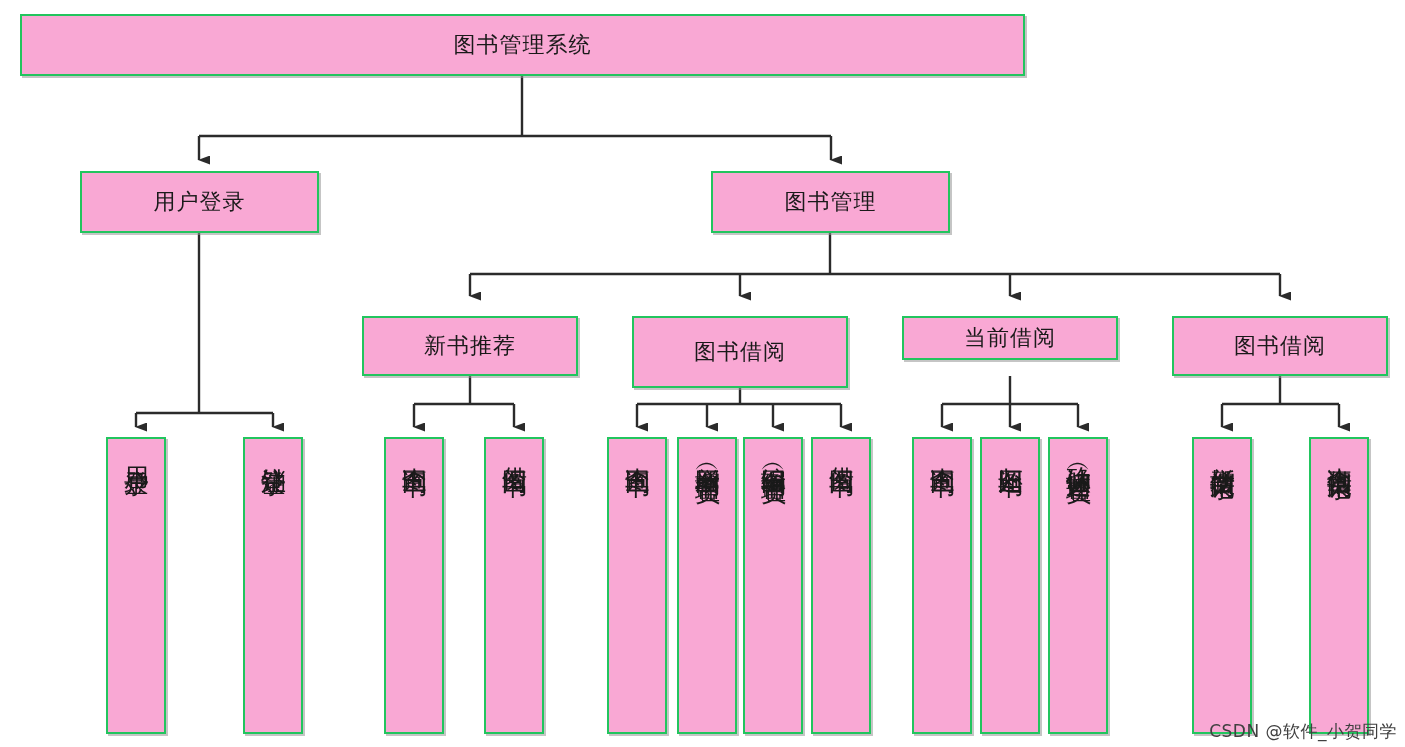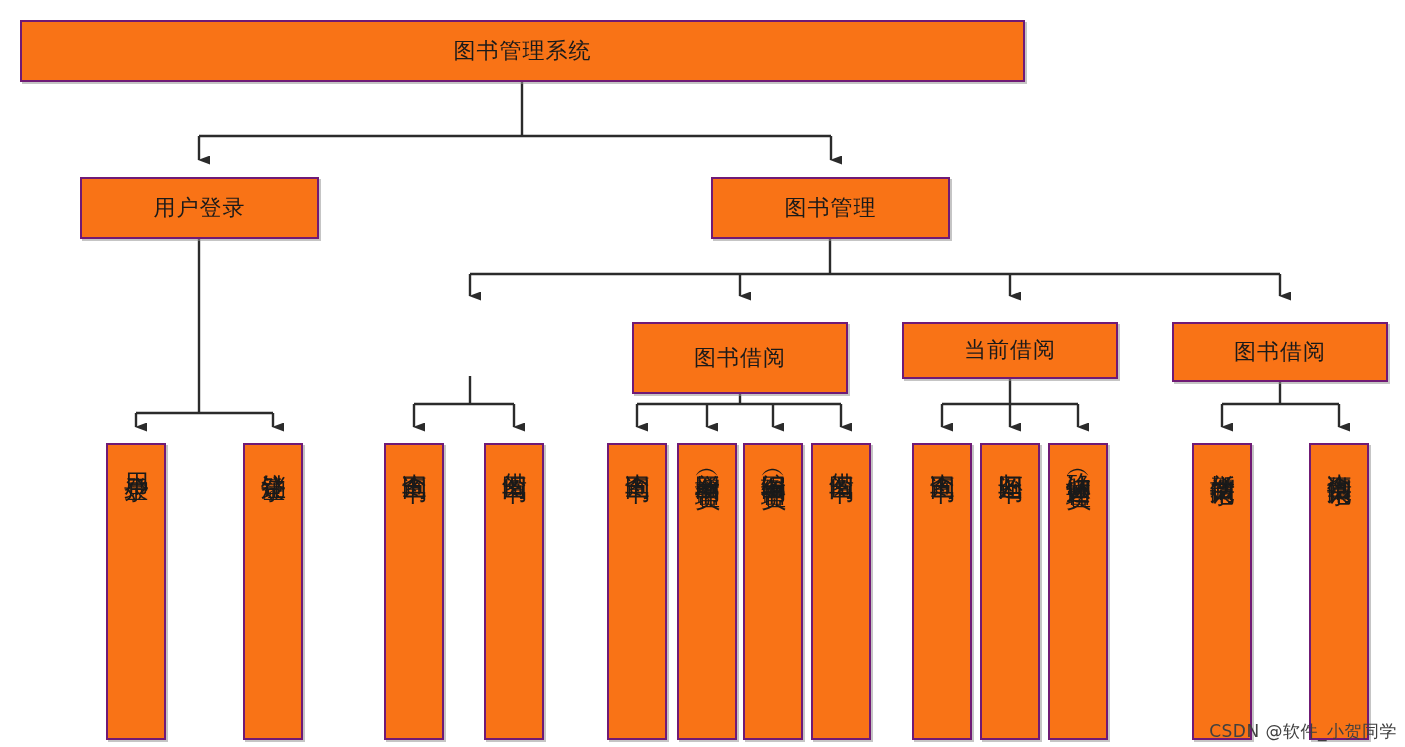--- a/index.html
+++ b/index.html
@@ -21,28 +21,27 @@
     position: absolute;
     left: 0;
     top: 0;
     width: 1405px;
     height: 747px;
     pointer-events: none;
   }
   .node {
     position: absolute;
     box-sizing: border-box;
-    background: #f97316;
-    border: 2px solid #701a75;
+    background: #f9a8d4;
+    border: 2px solid #22c55e;
     box-shadow: 2px 2px 0 rgba(150,150,150,0.55);
     display: flex;
     align-items: center;
     justify-content: center;
     color: #1a1a1a;
-    margin-top: 6px;
   }
   .node.horiz {
     font-size: 22px;
     letter-spacing: 1px;
     line-height: 1.2;
   }
   .node.vert {
     align-items: flex-start;
     justify-content: center;
     padding-top: 8px;
@@ -124,24 +123,27 @@
     <span>图书管理系统</span>
   </div>
 
   <div class="node horiz" style="left:80px; top:171px; width:239px; height:62px;">
     <span>用户登录</span>
   </div>
   <div class="node horiz" style="left:711px; top:171px; width:239px; height:62px;">
     <span>图书管理</span>
   </div>
 
+  <div class="node horiz" style="left:362px; top:316px; width:216px; height:60px;">
+    <span>新书推荐</span>
+  </div>
   <div class="node horiz" style="left:632px; top:316px; width:216px; height:72px;">
     <span>图书借阅</span>
   </div>
-  <div class="node horiz" style="left:902px; top:316px; width:216px; height:57px;">
+  <div class="node horiz" style="left:902px; top:316px; width:216px; height:44px;">
     <span>当前借阅</span>
   </div>
   <div class="node horiz" style="left:1172px; top:316px; width:216px; height:60px;">
     <span>图书借阅</span>
   </div>
 
   <div class="node vert" style="left:106px; top:437px; width:60px; height:297px;">
     <span class="vlabel">用户登录</span>
   </div>
   <div class="node vert" style="left:243px; top:437px; width:60px; height:297px;">

